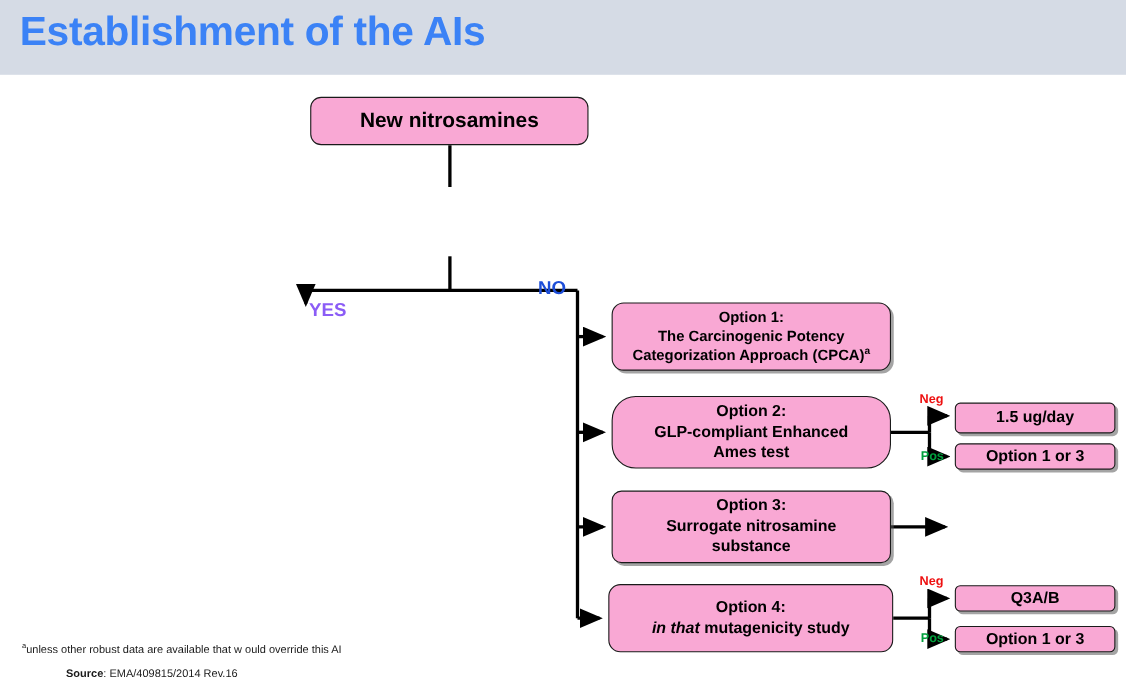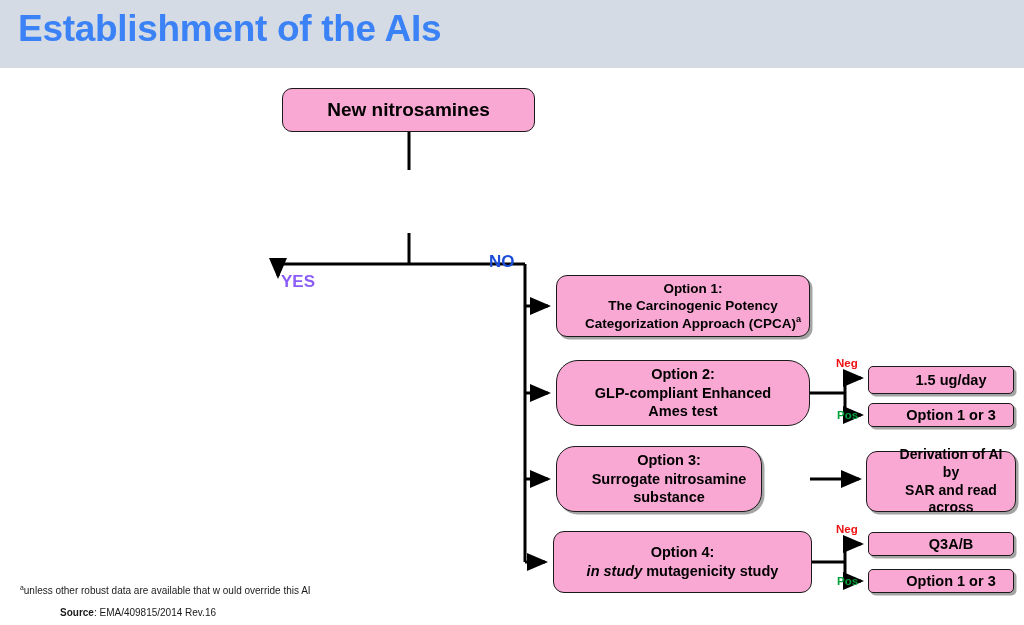--- a/index.html
+++ b/index.html
@@ -60,31 +60,30 @@
     align-items: center;
     justify-content: center;
     text-align: center;
     font-weight: bold;
     line-height: 1.28;
     color: #000;
     z-index: 2;
   }
   .node.shadowed {
     box-shadow: 2.5px 2.5px 0 rgba(90,90,90,0.55);
-    padding-left: 20px;
   }
   .node .txt { display: block; padding: 0 6px; }
 
   .n-new          { left: 282px; top: 20px;  width: 253px; height: 44px;  font-size: 19px; border-radius: 10px; }
   .n-sufficient   { left: 280px; top: 102px; width: 255px; height: 63px;  font-size: 16.5px; border-radius: 10px; }
   .n-sufficient .txt { line-height: 1.75; }
   .n-td50         { left: 165px; top: 214px; width: 252px; height: 74px;  font-size: 19px; border-radius: 13px; }
   .n-opt1         { left: 556px; top: 207px; width: 254px; height: 62px;  font-size: 13.5px; border-radius: 11px; }
   .n-opt2         { left: 556px; top: 292px; width: 254px; height: 66px;  font-size: 14.5px; border-radius: 22px; }
-  .n-opt3         { left: 556px; top: 378px; width: 206px; height: 66px;  font-size: 14.5px; border-radius: 19px; }
+  .n-opt3         { left: 556px; top: 378px; width: 254px; height: 66px;  font-size: 14.5px; border-radius: 9px; }
   .n-opt4         { left: 553px; top: 463px; width: 259px; height: 62px;  font-size: 14.5px; border-radius: 11px; }
 
   .n-res-ug       { left: 868px; top: 298px; width: 146px; height: 28px; font-size: 14.5px; border-radius: 5px; }
   .n-res-opt13a   { left: 868px; top: 335px; width: 146px; height: 24px; font-size: 14.5px; border-radius: 5px; }
   .n-res-sar      { left: 866px; top: 383px; width: 150px; height: 61px; font-size: 14px;   border-radius: 11px; }
   .n-res-q3ab     { left: 868px; top: 464px; width: 146px; height: 24px; font-size: 14.5px; border-radius: 5px; }
   .n-res-opt13b   { left: 868px; top: 501px; width: 146px; height: 24px; font-size: 14.5px; border-radius: 5px; }
 
   sub { font-size: 0.68em; }
   sup { font-size: 0.68em; }
@@ -191,39 +190,33 @@
     <span class="txt">
       <span>Option 3:</span><br>
       <span>Surrogate nitrosamine</span><br>
       <span>substance</span>
     </span>
   </div>
 
   <div class="node n-opt4">
     <span class="txt">
       <span>Option 4:</span><br>
-      <span class="ital">in study</span><span> mutagenicity study</span>
+      <span class="ital">in that</span><span> mutagenicity study</span>
     </span>
   </div>
 
   <div class="branch-label lbl-neg1">Neg</div>
   <div class="branch-label lbl-pos1">Pos</div>
   <div class="node n-res-ug shadowed">
     <span class="txt">1.5 ug/day</span>
   </div>
   <div class="node n-res-opt13a shadowed">
     <span class="txt">Option 1 or 3</span>
   </div>
 
-  <div class="node n-res-sar shadowed">
-    <span class="txt">
-      <span>Derivation of AI by</span><br>
-      <span>SAR and read across</span>
-    </span>
-  </div>
 
   <div class="branch-label lbl-neg2">Neg</div>
   <div class="branch-label lbl-pos2">Pos</div>
   <div class="node n-res-q3ab shadowed">
     <span class="txt">Q3A/B</span>
   </div>
   <div class="node n-res-opt13b shadowed">
     <span class="txt">Option 1 or 3</span>
   </div>
 

